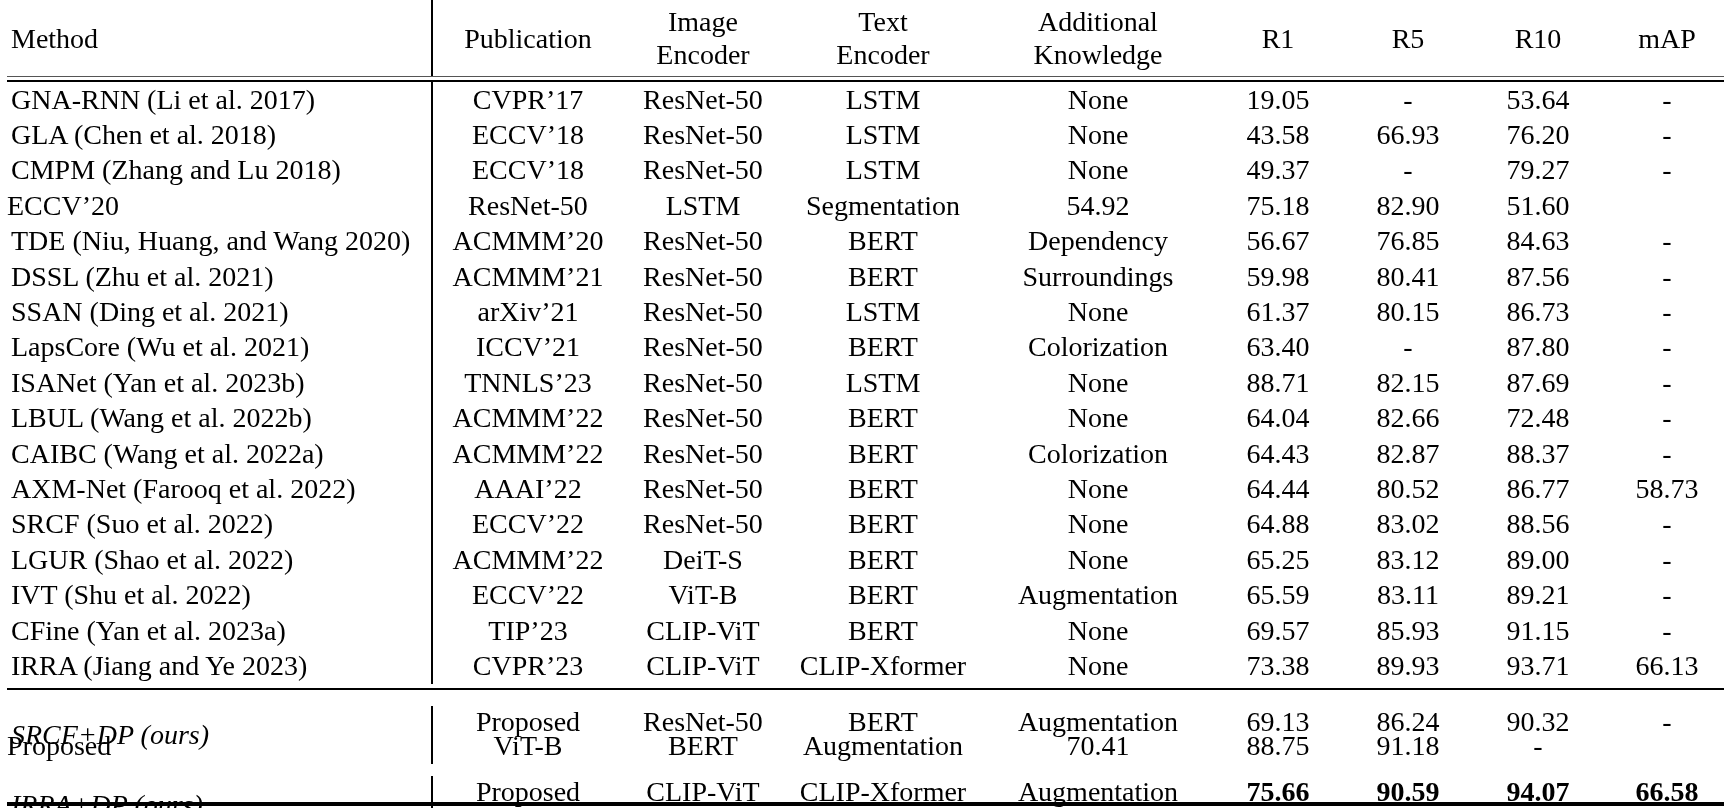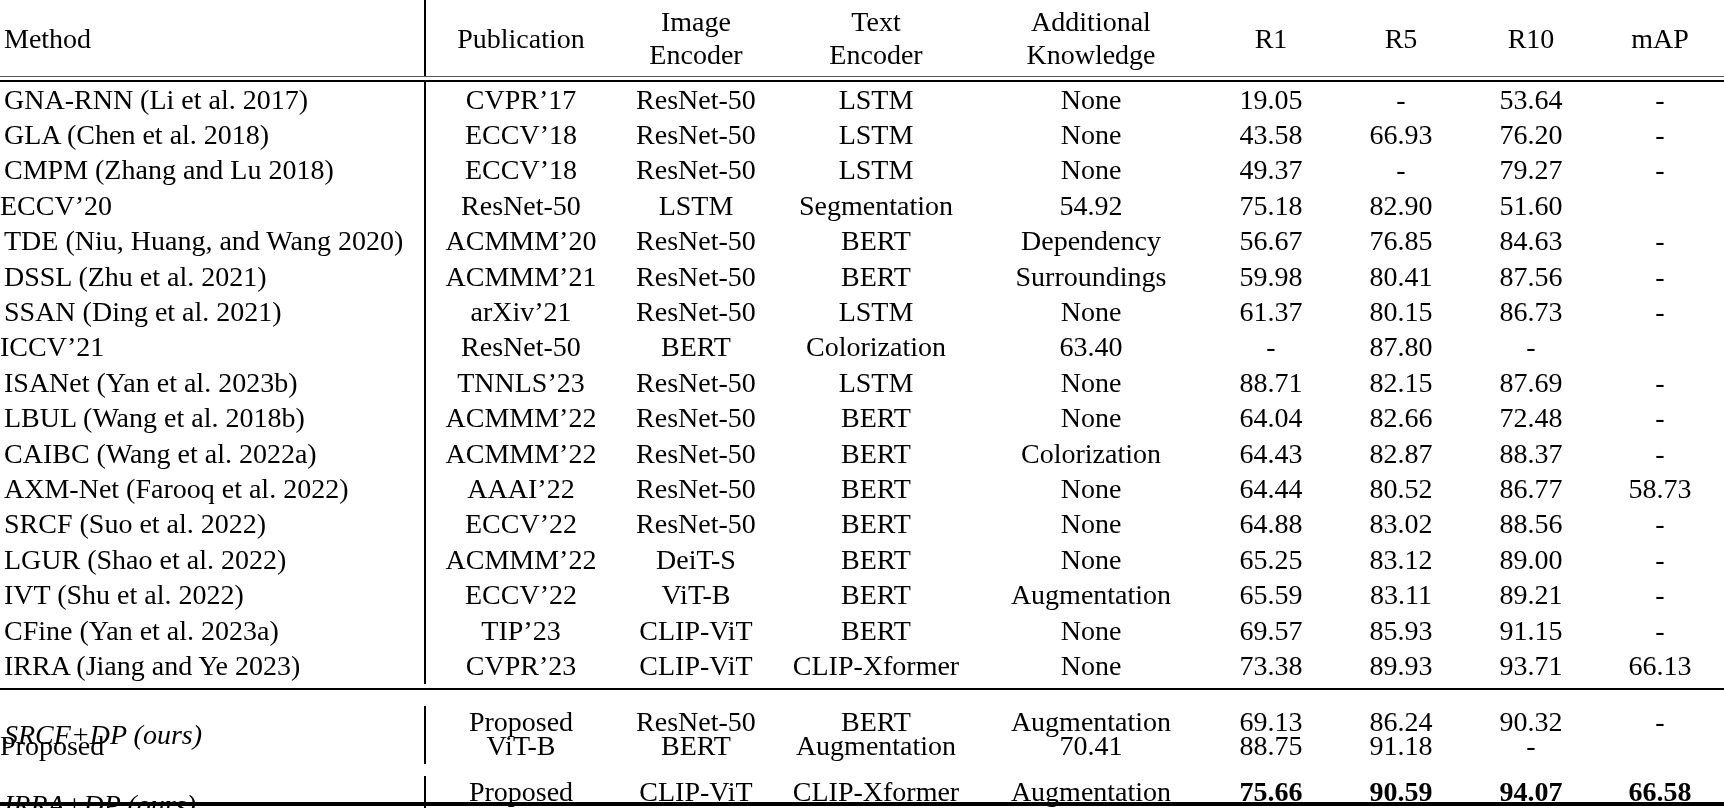--- a/index.html
+++ b/index.html
@@ -1,20 +1,20 @@
 <!DOCTYPE html>
 <html><head>
 <meta charset="utf-8">
 <style>
   html, body { margin: 0; padding: 0; background: #ffffff; }
   .paper-table {
     width: 1724px; height: 808px; box-sizing: border-box;
     background: #ffffff; color: #000;
     font-family: "Liberation Serif", "DejaVu Serif", serif;
-    font-size: 28px; overflow: hidden;
+    font-size: 28px; overflow: hidden; padding-left: 7px;
   }
   .thead, .row {
     display: grid;
     grid-template-columns: 426px 190px 160px 200px 230px 130px 130px 130px 128px;
     align-items: center;
   }
   .thead { height: 76px; }
   .row { height: 35.4px; }
   .cell { text-align: center; white-space: nowrap; }
   .cell.left { text-align: left; padding-left: 4px; box-sizing: border-box; }
@@ -155,20 +155,21 @@
     <div class="cell">arXiv’21</div>
     <div class="cell">ResNet-50</div>
     <div class="cell">LSTM</div>
     <div class="cell">None</div>
     <div class="cell">61.37</div>
     <div class="cell">80.15</div>
     <div class="cell">86.73</div>
     <div class="cell">-</div>
   </div>
       <div class="row">
+    <div class="cell left">LapsCore (Wu et al. 2021)</div>
     <div class="cell">ICCV’21</div>
     <div class="cell">ResNet-50</div>
     <div class="cell">BERT</div>
     <div class="cell">Colorization</div>
     <div class="cell">63.40</div>
     <div class="cell">-</div>
     <div class="cell">87.80</div>
     <div class="cell">-</div>
   </div>
       <div class="row">
@@ -176,21 +177,21 @@
     <div class="cell">TNNLS’23</div>
     <div class="cell">ResNet-50</div>
     <div class="cell">LSTM</div>
     <div class="cell">None</div>
     <div class="cell">88.71</div>
     <div class="cell">82.15</div>
     <div class="cell">87.69</div>
     <div class="cell">-</div>
   </div>
       <div class="row">
-    <div class="cell left">LBUL (Wang et al. 2018b)</div>
+    <div class="cell left">LBUL (Wang et al. 2022b)</div>
     <div class="cell">ACMMM’22</div>
     <div class="cell">ResNet-50</div>
     <div class="cell">BERT</div>
     <div class="cell">None</div>
     <div class="cell">64.04</div>
     <div class="cell">82.66</div>
     <div class="cell">72.48</div>
     <div class="cell">-</div>
   </div>
       <div class="row">

